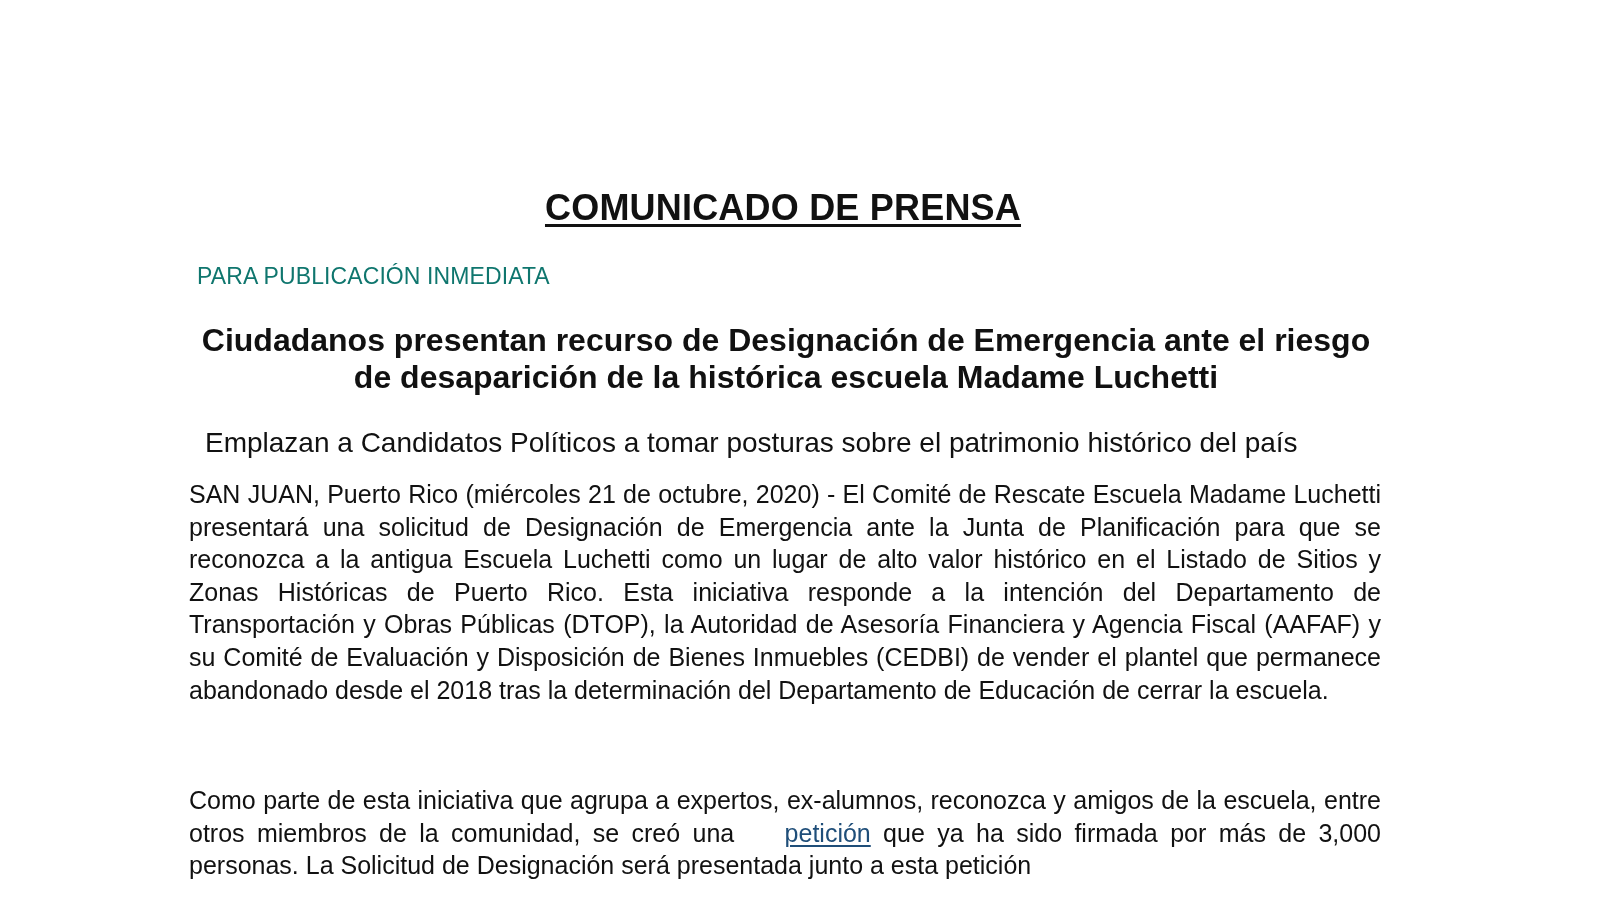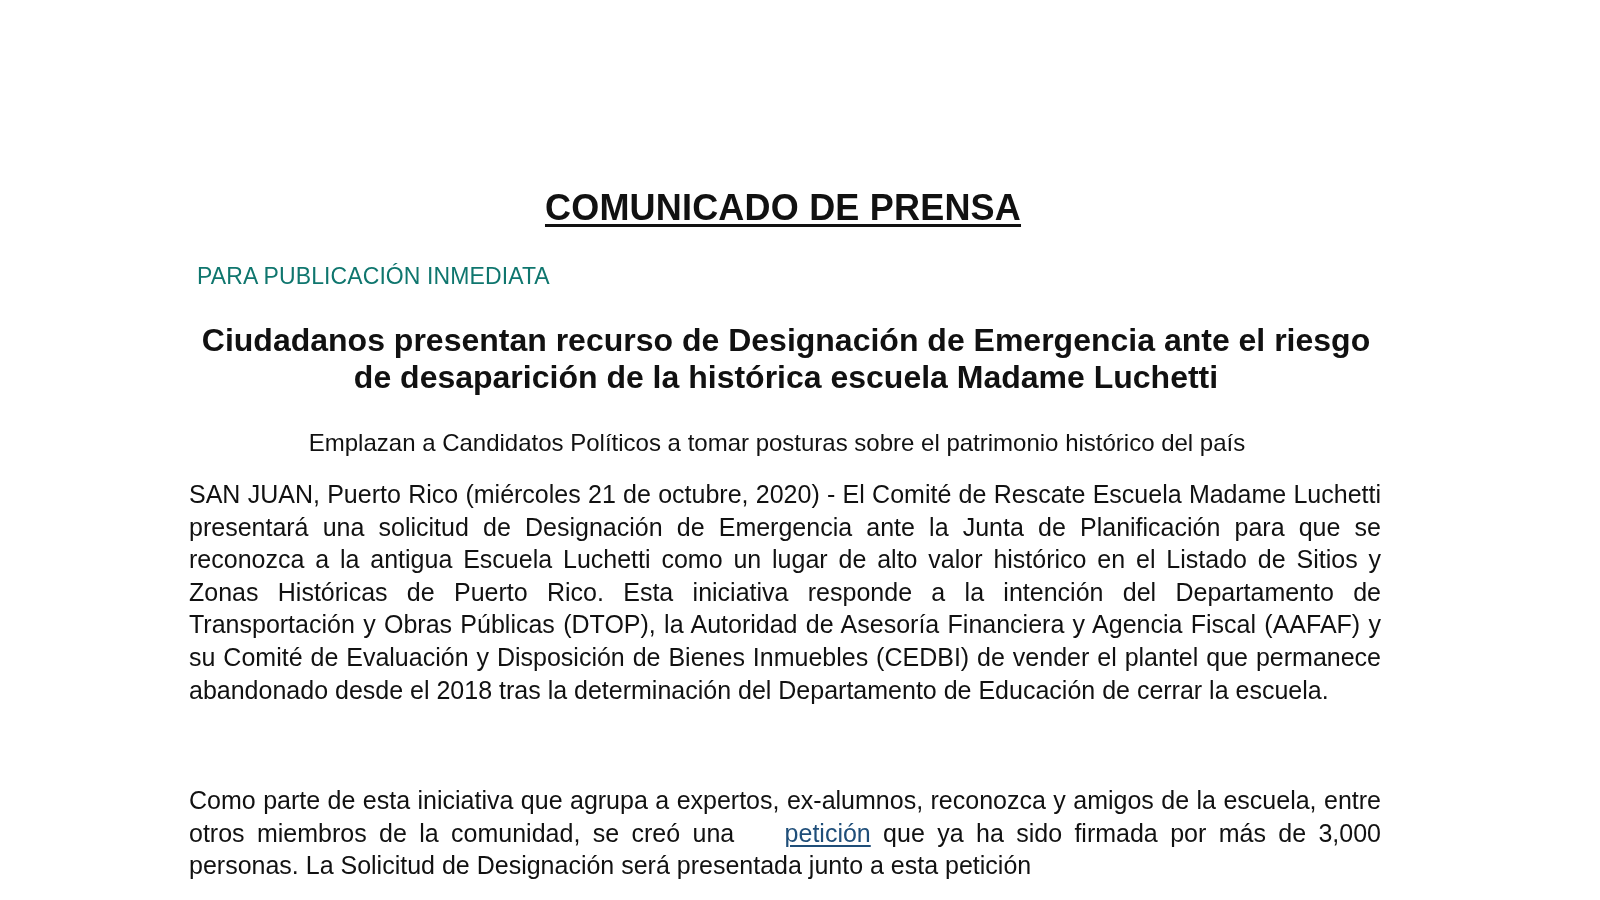--- a/index.html
+++ b/index.html
@@ -52,25 +52,24 @@
       left: 189px;
       width: 1194px;
       top: 322px;
       text-align: center;
       font-weight: bold;
       font-size: 32px;
       line-height: 37px;
     }
     .subheadline {
       position: absolute;
-      left: 180px;
+      left: 205px;
       width: 1194px;
       top: 427px;
-      text-align: center;
-      font-size: 24px;
+      font-size: 28px;
       line-height: 32px;
     }
     .paragraph {
       position: absolute;
       left: 189px;
       width: 1192px;
       font-size: 25px;
       line-height: 32.6px;
       text-align: justify;
       text-align-last: left;

